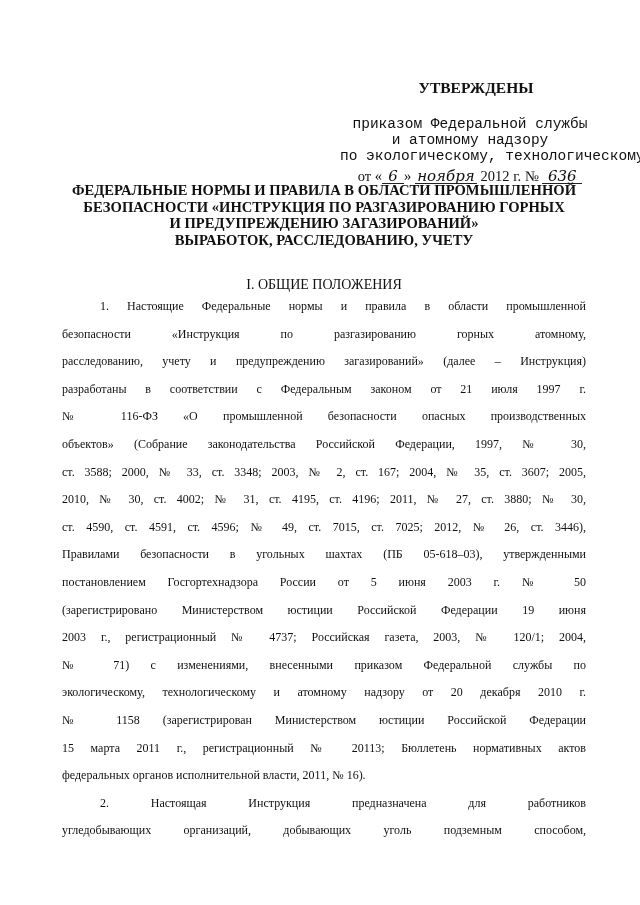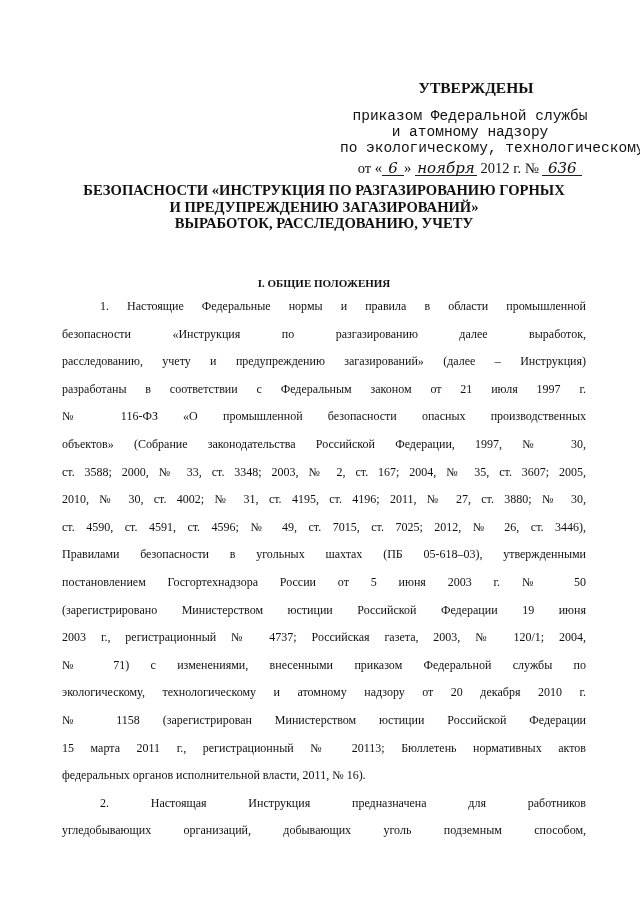--- a/index.html
+++ b/index.html
@@ -2,33 +2,33 @@
 <html><head>
 <meta charset="utf-8">
 <style>
   html, body { margin: 0; padding: 0; background: #ffffff; }
   body { width: 640px; height: 905px; overflow: hidden; position: relative;
          font-family: "Liberation Serif", "DejaVu Serif", serif; color: #111; }
   .page { position: absolute; left: 0; top: 0; width: 640px; height: 905px; background: #fff; }
 
   .approval { position: absolute; left: 340px; top: 80px; width: 260px; text-align: center;
               font-size: 14.5px; line-height: 16px; }
-  .approval .head { font-weight: bold; font-size: 15.5px; margin-bottom: 12px; margin-left: 12px;}
+  .approval .head { font-weight: bold; font-size: 15.5px; margin-bottom: 20px; margin-left: 12px;}
   .approval .line { white-space: nowrap; font-family: Liberation Mono, monospace; }
   .approval .dateline { white-space: nowrap; margin-top: 4px; }
   .hand { font-family: "DejaVu Serif", serif; font-style: italic; font-size: 15px;
           display: inline-block; border-bottom: 1px solid #222; line-height: 14px; text-align: center; }
   .hand.day { width: 22px; }
   .hand.month { width: 62px; }
   .hand.num { width: 40px; }
 
   .title { position: absolute; left: 62px; top: 182px; width: 524px; text-align: center;
            font-weight: bold; font-size: 14.6px; line-height: 16.5px; }
   .section { position: absolute; left: 62px; top: 277px; width: 524px; text-align: center;
-             font-weight: bold; font-size: 11px; }
+             font-weight: normal; font-size: 14px; }
 
   .body { position: absolute; left: 62px; top: 293px; width: 524px;
           font-size: 12px; line-height: 27.6px; }
   .body p { margin: 0; text-align: justify; text-align-last: auto; }
   .body .ln { display: block; text-align: justify; text-align-last: justify; white-space: nowrap; height: 27.6px; }
   .body .ln.last { text-align-last: left; }
   .body .ln.indent { padding-left: 38px; }
   .body p + p { }
 </style>
 </head>
@@ -43,31 +43,32 @@
     <div class="line">по экологическому, технологическому</div>
     <div class="dateline">
       <span>от «</span><span class="hand day">6</span><span>»</span>
       <span class="hand month">ноября</span>
       <span>2012 г. №</span>
       <span class="hand num">636</span>
     </div>
   </div>
 
   <div class="title">
+    <div>ФЕДЕРАЛЬНЫЕ НОРМЫ И ПРАВИЛА В ОБЛАСТИ ПРОМЫШЛЕННОЙ</div>
     <div>БЕЗОПАСНОСТИ «ИНСТРУКЦИЯ ПО РАЗГАЗИРОВАНИЮ ГОРНЫХ</div>
     <div>И ПРЕДУПРЕЖДЕНИЮ ЗАГАЗИРОВАНИЙ»</div>
     <div>ВЫРАБОТОК, РАССЛЕДОВАНИЮ, УЧЕТУ</div>
   </div>
 
   <div class="section">I. ОБЩИЕ ПОЛОЖЕНИЯ</div>
 
   <div class="body">
     <p>
       <span class="ln indent">1. Настоящие Федеральные нормы и правила в области промышленной</span>
-      <span class="ln">безопасности «Инструкция по разгазированию далее выработок,</span>
+      <span class="ln">безопасности «Инструкция по разгазированию горных атомному,</span>
       <span class="ln">расследованию, учету и предупреждению загазирований» (далее – Инструкция)</span>
       <span class="ln">разработаны в соответствии с Федеральным законом от 21 июля 1997 г.</span>
       <span class="ln">№ 116-ФЗ «О промышленной безопасности опасных производственных</span>
       <span class="ln">объектов» (Собрание законодательства Российской Федерации, 1997, № 30,</span>
       <span class="ln">ст. 3588; 2000, № 33, ст. 3348; 2003, № 2, ст. 167; 2004, № 35, ст. 3607; 2005,</span>
       <span class="ln">2010, № 30, ст. 4002; № 31, ст. 4195, ст. 4196; 2011, № 27, ст. 3880; № 30,</span>
       <span class="ln">ст. 4590, ст. 4591, ст. 4596; № 49, ст. 7015, ст. 7025; 2012, № 26, ст. 3446),</span>
       <span class="ln">Правилами безопасности в угольных шахтах (ПБ 05-618–03), утвержденными</span>
       <span class="ln">постановлением Госгортехнадзора России от 5 июня 2003 г. № 50</span>
       <span class="ln">(зарегистрировано Министерством юстиции Российской Федерации 19 июня</span>

